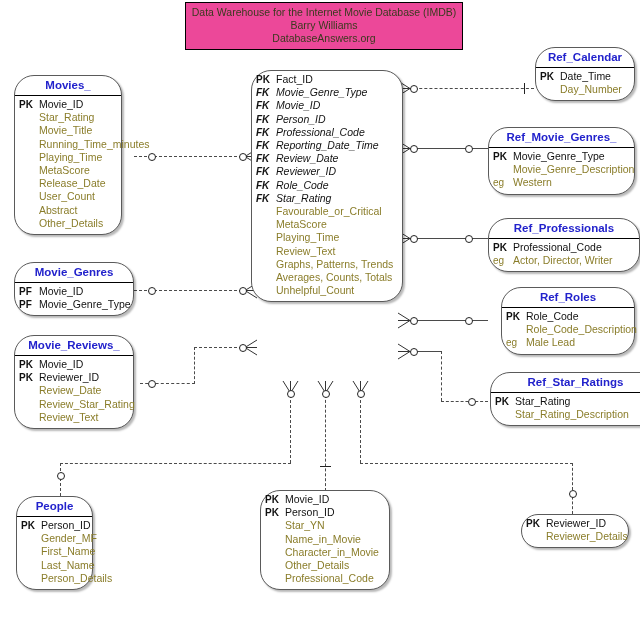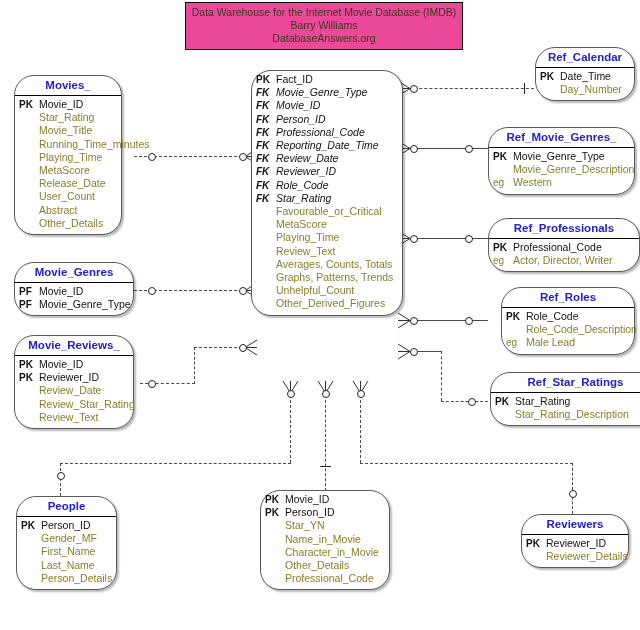--- a/index.html
+++ b/index.html
@@ -398,33 +398,29 @@
       <div class="attr">
           <span class="key"></span>
           <span class="nm">Playing_Time</span>
         </div>
       <div class="attr">
           <span class="key"></span>
           <span class="nm">Review_Text</span>
         </div>
       <div class="attr">
           <span class="key"></span>
+          <span class="nm">Graphs, Patterns, Trends</span>
+        </div>
+      <div class="attr">
+          <span class="key"></span>
           <span class="nm">Averages, Counts, Totals</span>
         </div>
       <div class="attr">
           <span class="key"></span>
-          <span class="nm">Graphs, Patterns, Trends</span>
-        </div>
-      <div class="attr">
-          <span class="key"></span>
           <span class="nm">Unhelpful_Count</span>
-        </div>
-      <div class="attr">
-          <span class="key"></span>
-          <span class="nm">Other_Derived_Figures</span>
         </div>
     </div>
   </div>
 
   <div class="entity" style="left:535px; top:47px; width:100px;">
     <div class="entity-title">Ref_Calendar</div>
     <div class="entity-body">
       <div class="attr is-key">
           <span class="key">PK</span>
           <span class="nm">Date_Time</span>
@@ -493,21 +489,21 @@
           <span class="key">PK</span>
           <span class="nm">Star_Rating</span>
         </div>
       <div class="attr">
           <span class="key"></span>
           <span class="nm">Star_Rating_Description</span>
         </div>
     </div>
   </div>
 
-  <div class="entity" style="left:16px; top:496px; width:101px;">
+  <div class="entity" style="left:16px; top:496px; width:77px;">
     <div class="entity-title">People</div>
     <div class="entity-body">
       <div class="attr is-key">
           <span class="key">PK</span>
           <span class="nm">Person_ID</span>
         </div>
       <div class="attr">
           <span class="key"></span>
           <span class="nm">Gender_MF</span>
         </div>
@@ -553,21 +549,20 @@
           <span class="nm">Other_Details</span>
         </div>
       <div class="attr">
           <span class="key"></span>
           <span class="nm">Professional_Code</span>
         </div>
     </div>
   </div>
 
   <div class="entity" style="left:521px; top:514px; width:108px;">
-    <div class="entity-title">Reviewers</div>
     <div class="entity-body">
       <div class="attr is-key">
           <span class="key">PK</span>
           <span class="nm">Reviewer_ID</span>
         </div>
       <div class="attr">
           <span class="key"></span>
           <span class="nm">Reviewer_Details</span>
         </div>
     </div>

